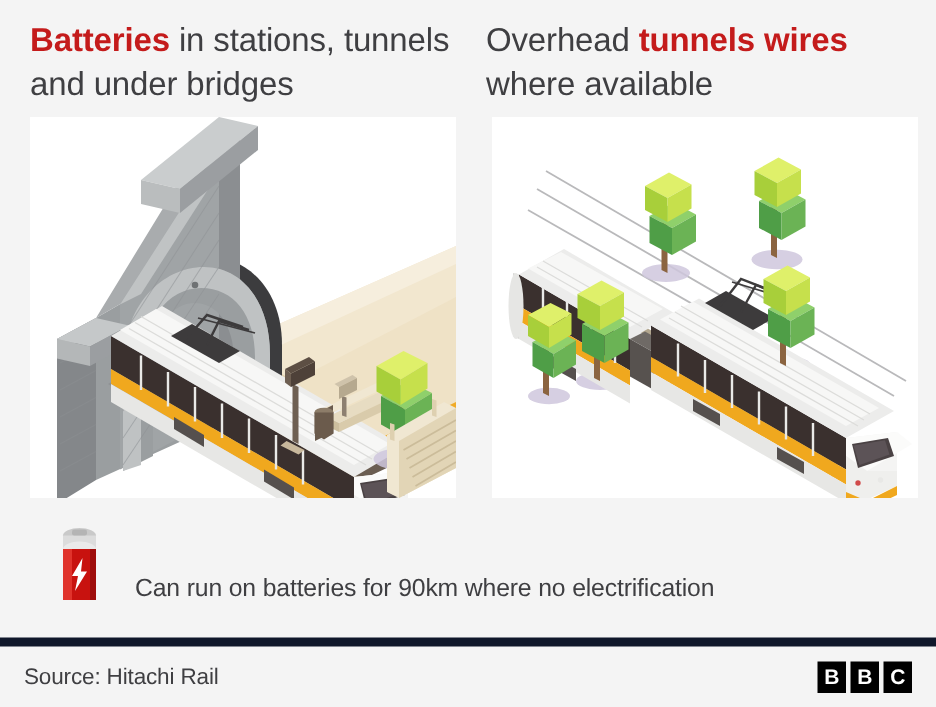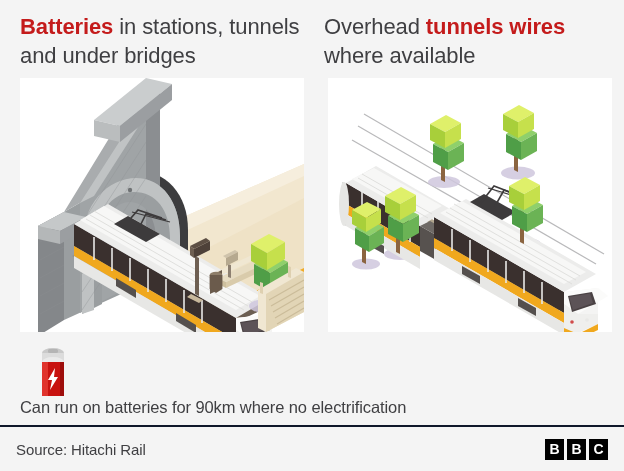--- a/index.html
+++ b/index.html
@@ -53,25 +53,24 @@
     background: #ffffff;
     overflow: hidden;
     flex: 0 0 auto;
   }
   .panel:first-child { margin-right: 24px; }
   .panel svg { display: block; }
 
   
   .caption-row {
     display: flex;
-    align-items: flex-start;
+    align-items: flex-end;
     padding: 14px 20px 0 20px;
     box-sizing: border-box;
     height: 70px;
-    flex-direction: column;
   }
   .battery-icon {
     flex: 0 0 auto;
     width: 34px;
     height: 52px;
     margin-left: 16px;
     margin-right: 20px;
   }
   .caption-text {
     font-size: 16.5px;
@@ -80,21 +79,21 @@
   }
 
   
   .footer {
     position: absolute;
     left: 0;
     bottom: 0;
     width: 624px;
     height: 46px;
     box-sizing: border-box;
-    border-top: 2px solid #0f172a;
+    border-top: 6px solid #0f172a;
     display: flex;
     align-items: center;
     justify-content: space-between;
     padding: 0 16px 0 16px;
   }
   .source-text {
     font-size: 15px;
     color: #3f3f42;
     letter-spacing: -0.1px;
   }

